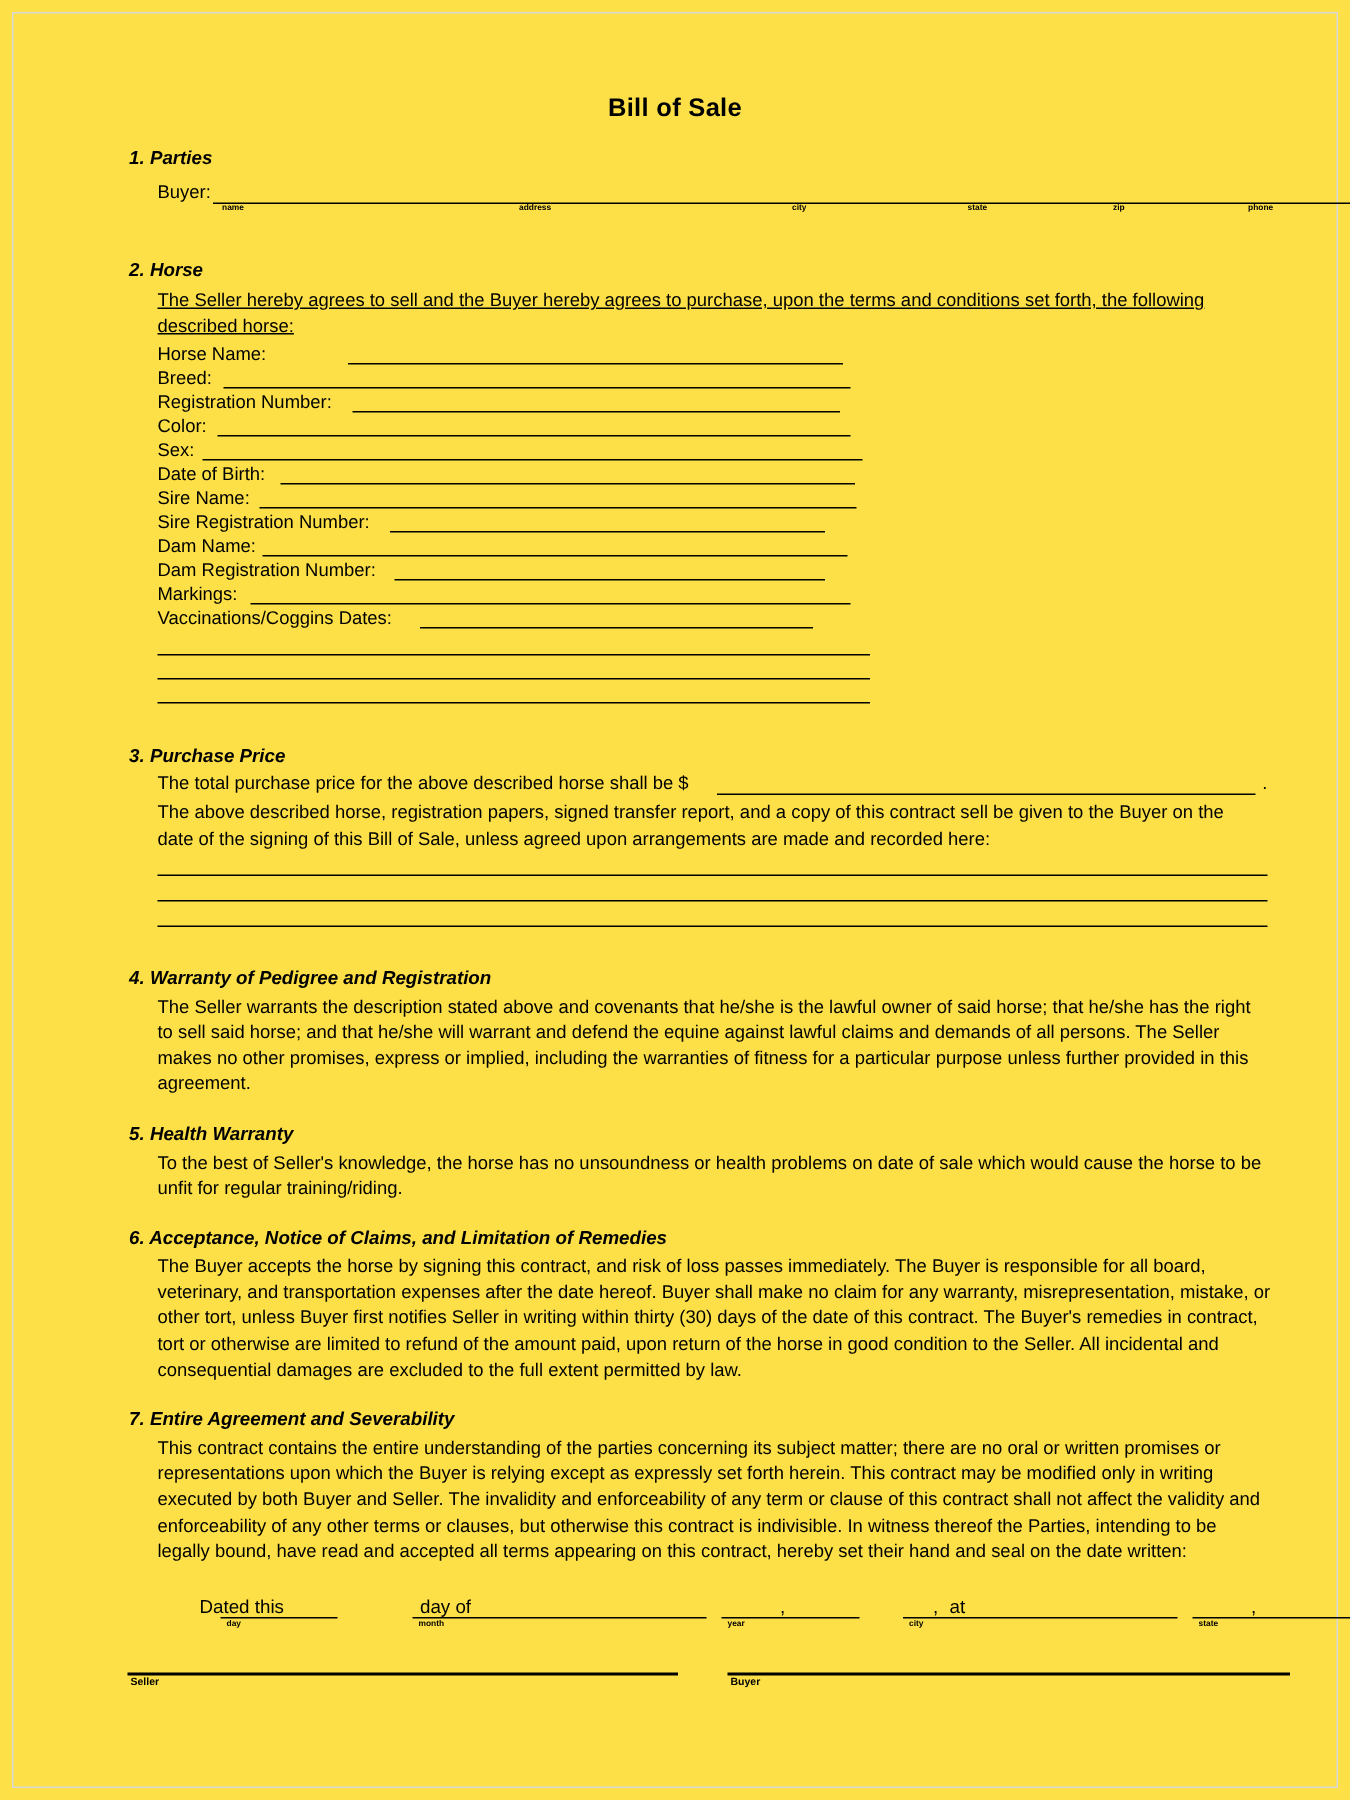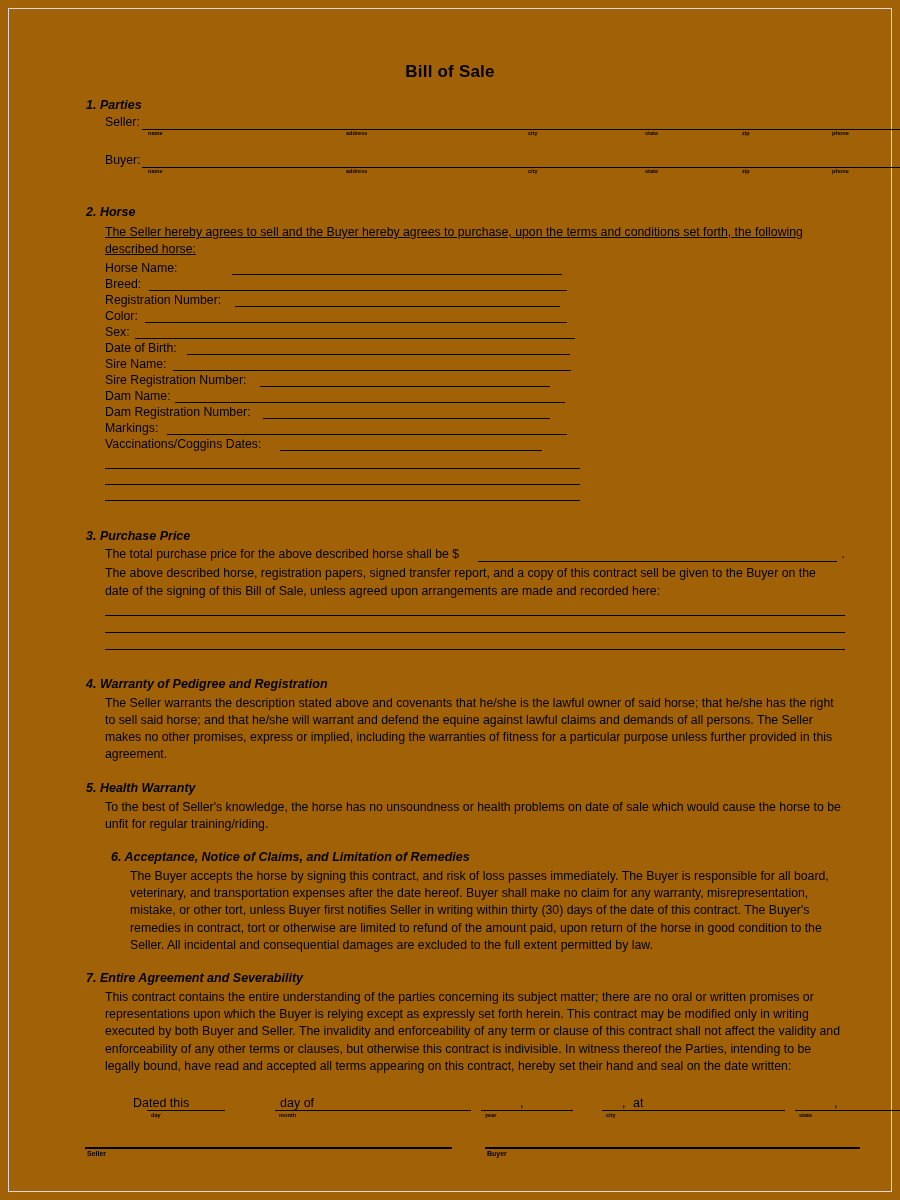--- a/index.html
+++ b/index.html
@@ -8,21 +8,21 @@
     background: #ffffff;
   }
   body {
     font-family: "Liberation Sans", sans-serif;
     color: #000000;
   }
   .page {
     position: relative;
     width: 900px;
     height: 1200px;
-    background: #a16207;
+    background: #fde047;
     box-sizing: border-box;
     overflow: hidden;
   }
   .page-border {
     position: absolute;
     left: 8px;
     top: 8px;
     right: 8px;
     bottom: 8px;
     border: 1px solid #d8d8d8;
@@ -224,32 +224,20 @@
   <div class="content">
 
     <div class="doc-title">Bill of Sale</div>
 
     <div class="section" style="margin-top:16px;">
       <div class="sec-head">
         <span class="sec-num">1.</span>
         <span>Parties</span>
       </div>
 
-      <div class="party-row" style="margin-top:2px;">
-        <span class="party-label">Seller:</span>
-        <span class="party-rule"></span>
-        <span class="party-captions">
-          <span style="left:6px;">name</span>
-          <span style="left:204px;">address</span>
-          <span style="left:386px;">city</span>
-          <span style="left:503px;">state</span>
-          <span style="left:600px;">zip</span>
-          <span style="left:690px;">phone</span>
-        </span>
-      </div>
 
       <div class="party-row" style="margin-top:8px;">
         <span class="party-label">Buyer:</span>
         <span class="party-rule"></span>
         <span class="party-captions">
           <span style="left:6px;">name</span>
           <span style="left:204px;">address</span>
           <span style="left:386px;">city</span>
           <span style="left:503px;">state</span>
           <span style="left:600px;">zip</span>
@@ -365,21 +353,21 @@
     </div>
 
     <div class="section" style="margin-top:17px;">
       <div class="sec-head">
         <span class="sec-num">5.</span>
         <span>Health Warranty</span>
       </div>
       <div class="body-text" style="margin-top:3px;">To the best of Seller's knowledge, the horse has no unsoundness or health problems on date of sale which would cause the horse to be unfit for regular training/riding.</div>
     </div>
 
-    <div class="section" style="margin-top:17px;padding-left:25px;">
+    <div class="section" style="margin-top:17px;">
       <div class="sec-head">
         <span class="sec-num">6.</span>
         <span>Acceptance, Notice of Claims, and Limitation of Remedies</span>
       </div>
       <div class="body-text" style="margin-top:3px; margin-right:48px;">The Buyer accepts the horse by signing this contract, and risk of loss passes immediately.  The Buyer is responsible for all board, veterinary, and transportation expenses after the date hereof.  Buyer shall make no claim for any warranty, misrepresentation, mistake, or other tort, unless Buyer first notifies Seller in writing within thirty (30) days of the date of this contract.  The Buyer's remedies in contract, tort or otherwise are limited to refund of the amount paid, upon return of the horse in good condition to the Seller.  All incidental and consequential damages are excluded to the full extent permitted by law.</div>
     </div>
 
     <div class="section" style="margin-top:17px;">
       <div class="sec-head">
         <span class="sec-num">7.</span>

